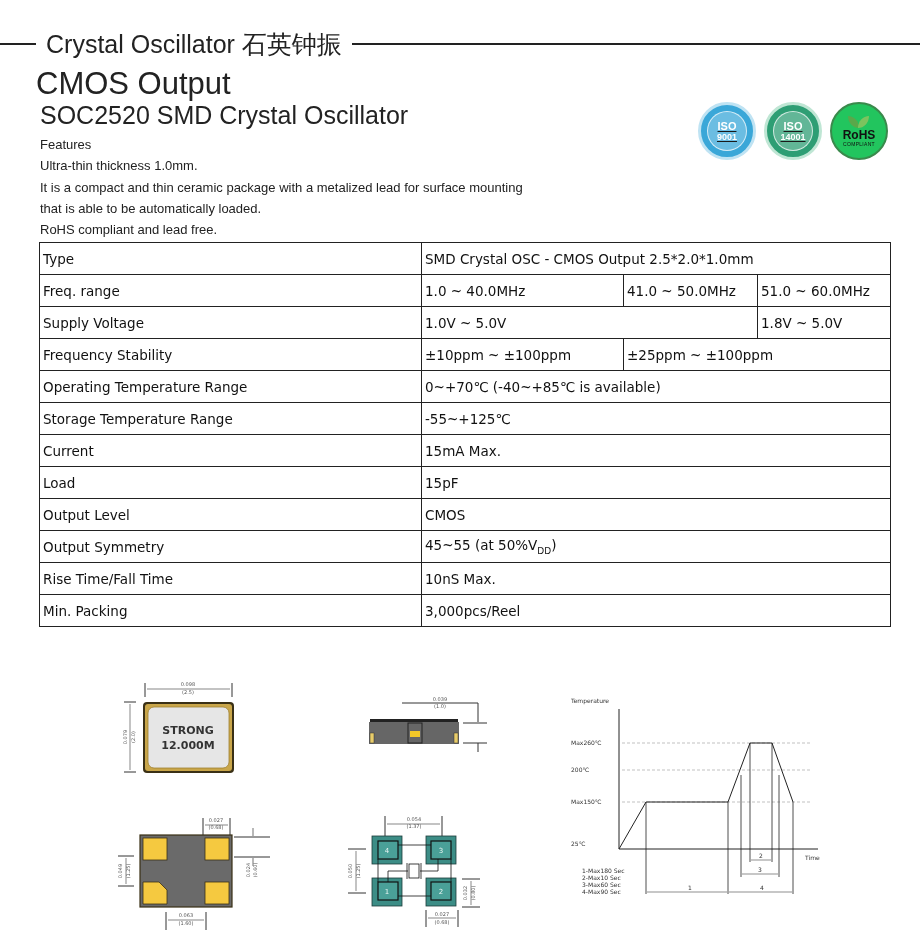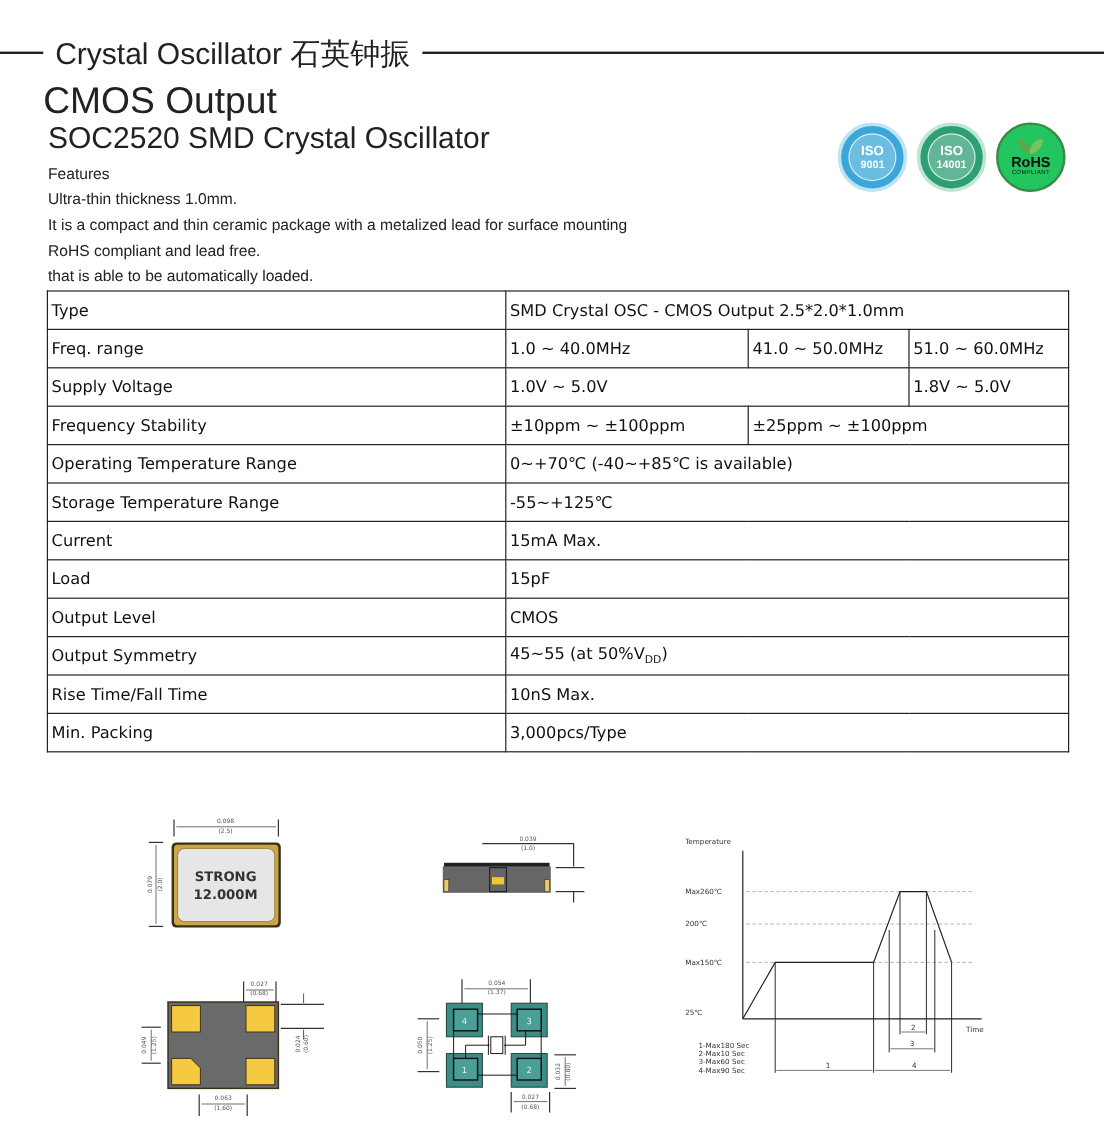--- a/index.html
+++ b/index.html
@@ -14,21 +14,21 @@
   .subtitle1 { position: absolute; left: 36px; top: 66px; font-family: "Liberation Sans", sans-serif; font-size: 31px; color: #222; }
   .subtitle2 { position: absolute; left: 40px; top: 101px; font-family: "Liberation Sans", sans-serif; font-size: 25px; color: #222; }
 
   .features { position: absolute; left: 40px; top: 134px; font-family: "Liberation Sans", sans-serif; font-size: 13px; line-height: 21.3px; color: #222; }
 
   .certs { position: absolute; left: 698px; top: 102px; display: flex; gap: 8px; }
   .cert { width: 58px; height: 58px; border-radius: 50%; position: relative; display: flex; align-items: center; justify-content: center; flex-direction: column; }
   .cert.iso9001 { background: #3aa7d8; border: 3px solid #bfe3f3; }
   .cert.iso14001 { background: #2e9e74; border: 3px solid #bfe6d4; }
   .cert.rohs { background: #22c55e; border: 2px solid #3a8a4c; }
-  .cert .inner { width: 40px; height: 40px; border-radius: 50%; background: rgba(255,255,255,0.25); border: 1px solid rgba(255,255,255,0.7); display: flex; align-items: center; justify-content: center; flex-direction: column; }
+  .cert .inner { width: 40px; height: 40px; border-radius: 50%; background: rgba(255,255,255,0.25); border: 1px solid rgba(255,255,255,0.7); display: flex; align-items: center; justify-content: center; flex-direction: column; text-decoration: underline; }
   .cert .iso-t { color: #fff; font-family: "Liberation Sans", sans-serif; font-weight: bold; font-size: 11px; line-height: 11px; }
   .cert .iso-n { color: #fff; font-family: "Liberation Sans", sans-serif; font-weight: bold; font-size: 9px; line-height: 10px; }
   .cert .leaf { width: 22px; height: 12px; position: relative; margin-bottom: 1px; }
   .cert .leaf::before, .cert .leaf::after { content: ""; position: absolute; top: 0; width: 11px; height: 12px; background: #5aa84a; border-radius: 0 100% 0 100%; }
   .cert .leaf::before { left: 0; }
   .cert .leaf::after { left: 10px; background: #7cc35e; transform: scaleX(-1); }
   .cert .rohs-t { font-family: "Liberation Sans", sans-serif; font-weight: bold; font-size: 12px; color: #111; line-height: 12px; }
   .cert .rohs-c { font-family: "Liberation Sans", sans-serif; font-size: 5px; color: #111; letter-spacing: 0.3px; }
 
   .spec-table { position: absolute; left: 39px; top: 242px; width: 851px; border-collapse: collapse; font-family: "DejaVu Sans", sans-serif; font-size: 13.5px; color: #111; table-layout: fixed; }
@@ -50,22 +50,22 @@
   <div class="rule-right"></div>
 </div>
 
 <div class="subtitle1">CMOS Output</div>
 <div class="subtitle2">SOC2520 SMD Crystal Oscillator</div>
 
 <div class="features">
   <div>Features</div>
   <div>Ultra-thin thickness 1.0mm.</div>
   <div>It is a compact and thin ceramic package with a metalized lead for surface mounting</div>
+  <div>that is able to be automatically loaded.</div>
   <div>RoHS compliant and lead free.</div>
-  <div>that is able to be automatically loaded.</div>
 </div>
 
 <div class="certs">
   <div class="cert iso9001">
     <div class="inner">
       <span class="iso-t">ISO</span>
       <span class="iso-n">9001</span>
     </div>
   </div>
   <div class="cert iso14001">
@@ -132,21 +132,21 @@
   <tr>
     <td class="label">Output Symmetry</td>
     <td class="val" colspan="3"><span>45~55 (at 50%V</span><sub>DD</sub><span>)</span></td>
   </tr>
   <tr>
     <td class="label">Rise Time/Fall Time</td>
     <td class="val" colspan="3">10nS Max.</td>
   </tr>
   <tr>
     <td class="label">Min. Packing</td>
-    <td class="val" colspan="3">3,000pcs/Type</td>
+    <td class="val" colspan="3">3,000pcs/Reel</td>
   </tr>
 </tbody>
   </table>
 
 <svg class="drawings" viewBox="0 660 920 285" width="920" height="285">
 
   <g>
     <line x1="145" y1="683" x2="145" y2="697" stroke="#333" stroke-width="1"></line>
     <line x1="232" y1="683" x2="232" y2="697" stroke="#333" stroke-width="1"></line>
     <line x1="147" y1="689" x2="230" y2="689" stroke="#555" stroke-width="0.7"></line>

